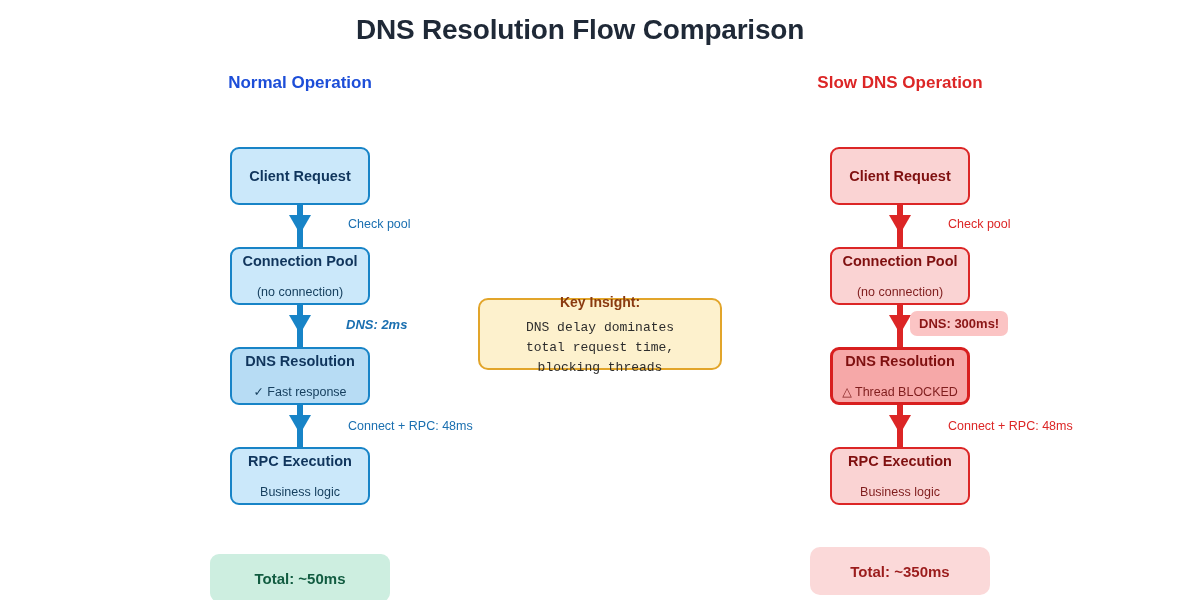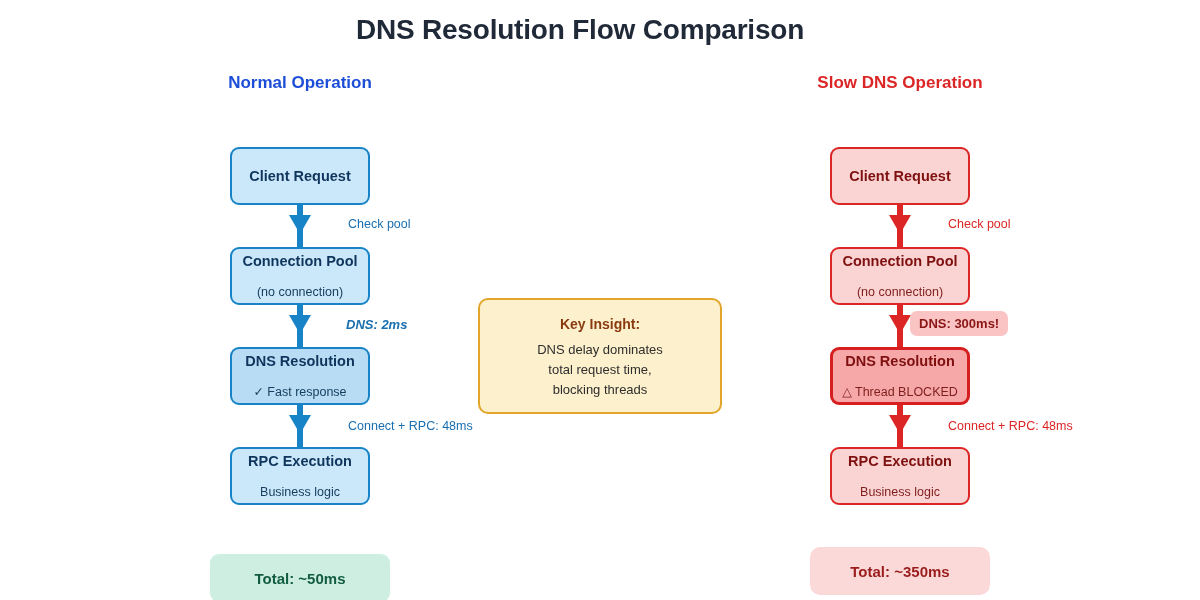--- a/index.html
+++ b/index.html
@@ -165,21 +165,21 @@
   }
   .total.green { background: #cdeee0; color: #125c41; }
   .total.pink  { background: #fbd9d9; color: #9b1c1c; }
 
   
   .insight {
     position: absolute;
     left: 478px;
     top: 298px;
     width: 244px;
-    height: 116px;
+    height: 72px;
     box-sizing: border-box;
     background: #fdf1cd;
     border: 2px solid #e2a52a;
     border-radius: 10px;
     display: flex;
     flex-direction: column;
     align-items: center;
     justify-content: center;
     padding-top: 2px;
   }
@@ -187,20 +187,21 @@
     font-size: 14px;
     font-weight: bold;
     color: #8a3a10;
     margin-bottom: 7px;
     line-height: 18px;
   }
   .insight .i-line {
     font-size: 13px;
     color: #2d2d2d;
     line-height: 20px;
+    font-family: Liberation Mono, monospace;
   }
 </style>
 </head>
 <body>
 
 <div class="page-title">DNS Resolution Flow Comparison</div>
 
 <div class="column col-left">
 
   <div class="col-title">Normal Operation</div>

